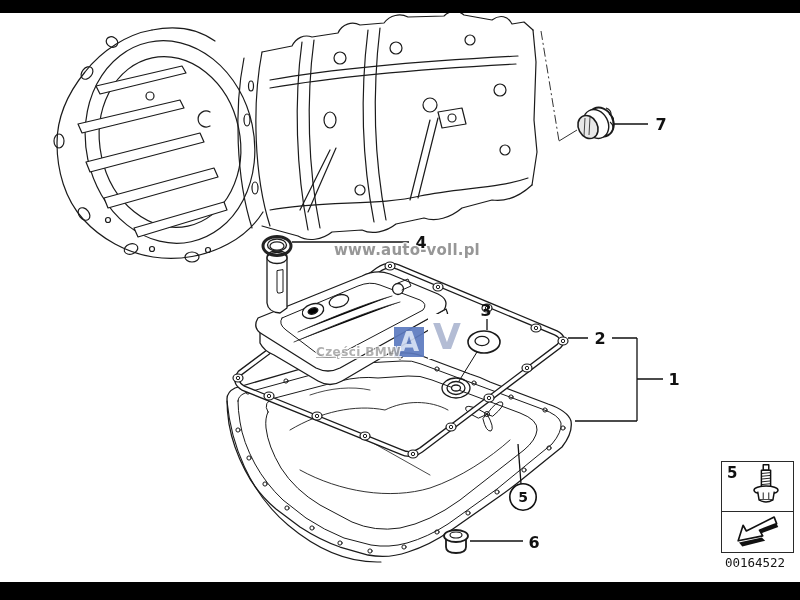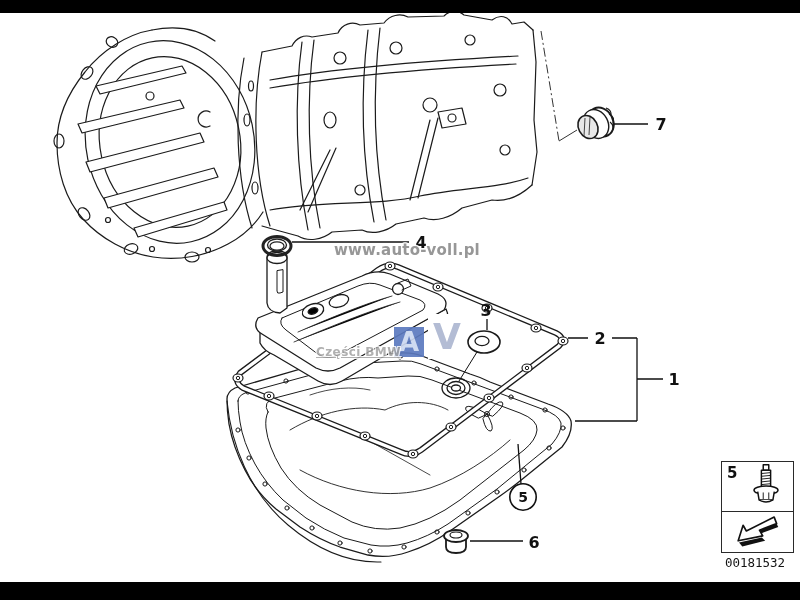--- a/index.html
+++ b/index.html
@@ -299,17 +299,17 @@
     </div>
     <div class="cell-bottom">
       <svg width="62" height="36" viewBox="0 0 60 44" style="left:4px;top:1px;">
         <path d="M51,5 L54,13 L33,21 L37,28 L7,34 L13,15 L17,22 Z" fill="#fff" stroke="#111" stroke-width="2" stroke-linejoin="round"></path>
         <path d="M54,13 L33,21 L35,25 L56,17 Z" fill="#111"></path>
         <path d="M8,36 L36,30 L40,34 L12,41 Z" fill="#111"></path>
       </svg>
     </div>
   </div>
 
-  <div class="part-number">00181532</div>
+  <div class="part-number">00164522</div>
 
   <div class="bar top"></div>
   <div class="bar bottom"></div>
 </div>
 
 </body></html>

